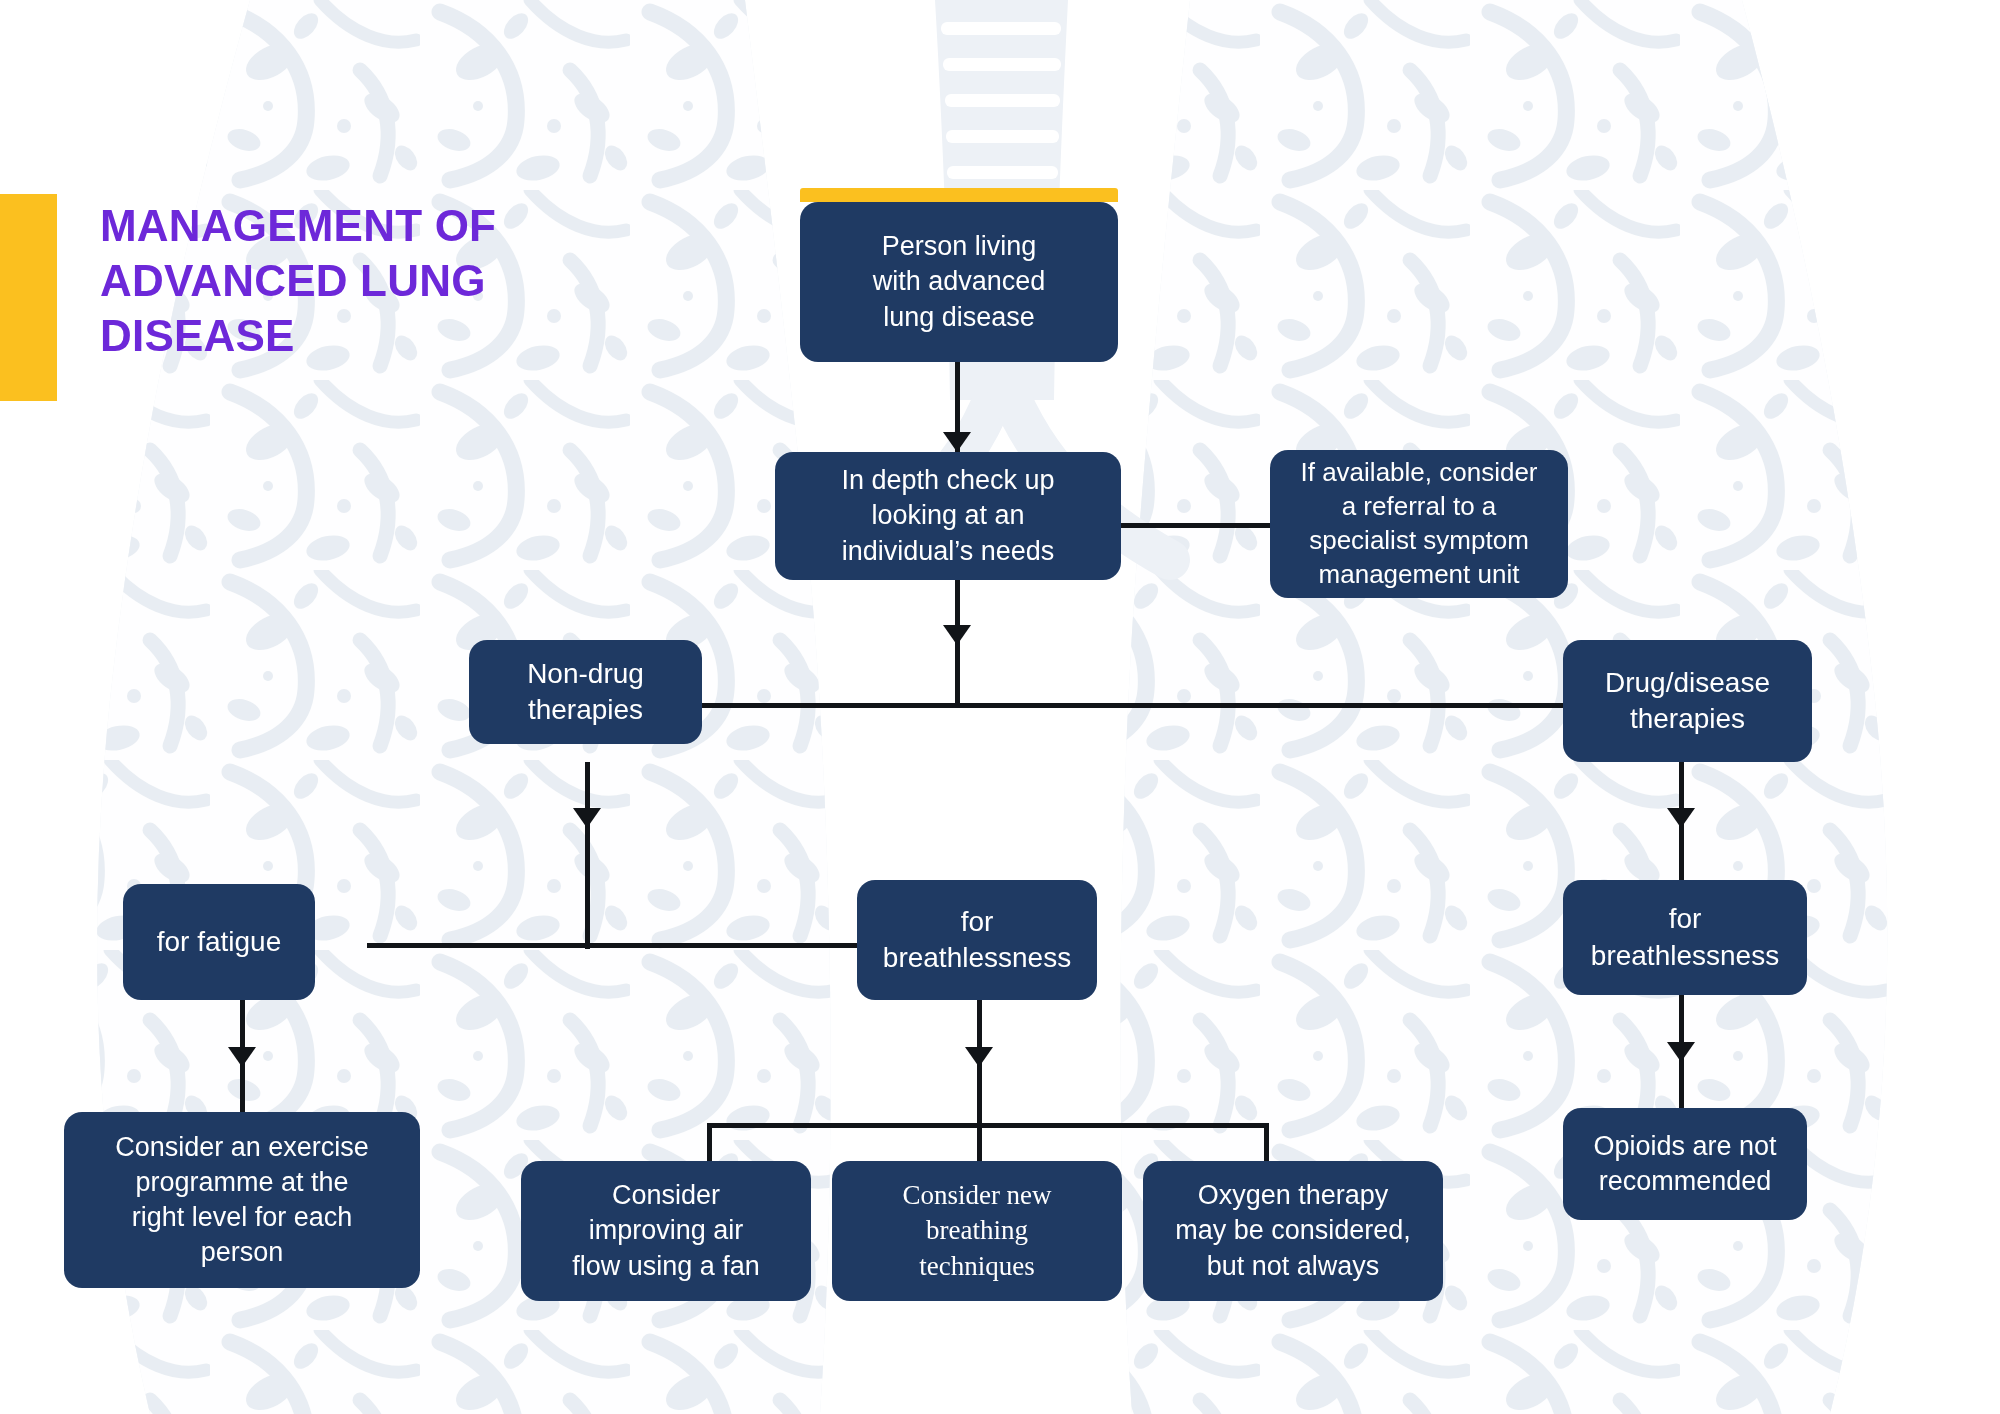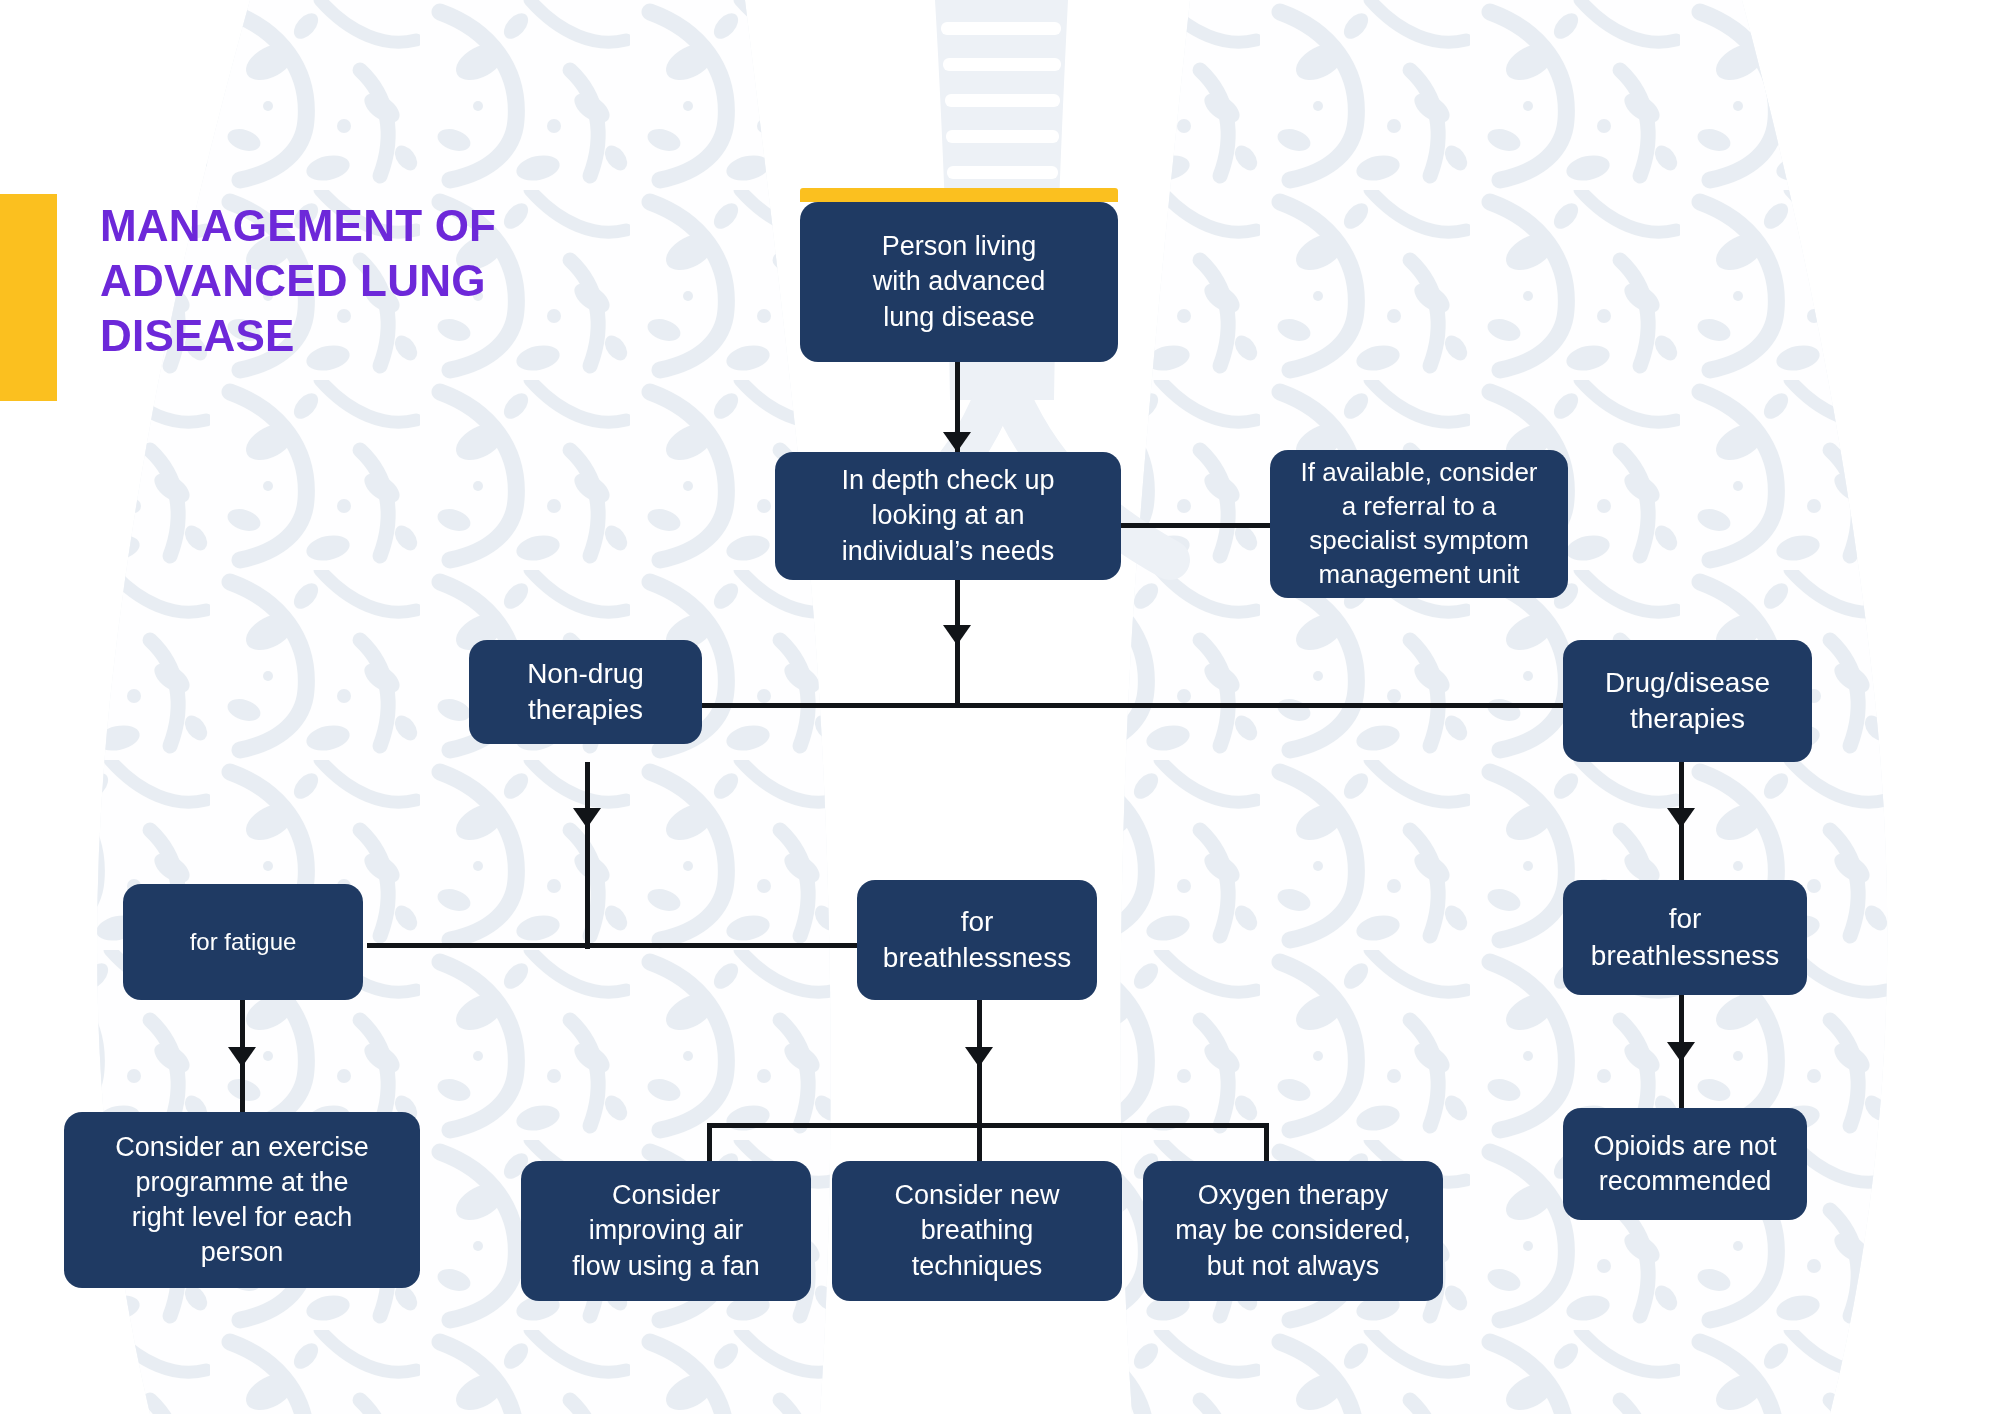--- a/index.html
+++ b/index.html
@@ -207,21 +207,21 @@
   <div class="node" style="left:469px; top:640px; width:233px; height:104px; font-size:28px;justify-content:center;">
     <span class="node-label">Non-drug
 therapies</span>
   </div>
 
   <div class="node" style="left:1563px; top:640px; width:249px; height:122px; font-size:28px;">
     <span class="node-label">Drug/disease
 therapies</span>
   </div>
 
-  <div class="node" style="left:123px; top:884px; width:240px; height:116px; font-size:24px;">
+  <div class="node" style="left:123px; top:884px; width:192px; height:116px; font-size:28px;">
     <span class="node-label">for fatigue</span>
   </div>
 
   <div class="node" style="left:857px; top:880px; width:240px; height:120px; font-size:28px;">
     <span class="node-label">for
 breathlessness</span>
   </div>
 
   <div class="node" style="left:1563px; top:880px; width:244px; height:115px; font-size:28px;">
     <span class="node-label">for
@@ -234,21 +234,21 @@
 flow using a fan</span>
   </div>
 
   <div class="node" style="left:64px; top:1112px; width:356px; height:176px; font-size:27px;">
     <span class="node-label">Consider an exercise
 programme at the
 right level for each
 person</span>
   </div>
 
-  <div class="node" style="left:832px; top:1161px; width:290px; height:140px; font-size:27px;">
+  <div class="node" style="left:832px; top:1161px; width:290px; height:140px; font-size:27px;font-family:Liberation Serif, serif;">
     <span class="node-label">Consider new
 breathing
 techniques</span>
   </div>
 
   <div class="node" style="left:1143px; top:1161px; width:300px; height:140px; font-size:27px;">
     <span class="node-label">Oxygen therapy
 may be considered,
 but not always</span>
   </div>

